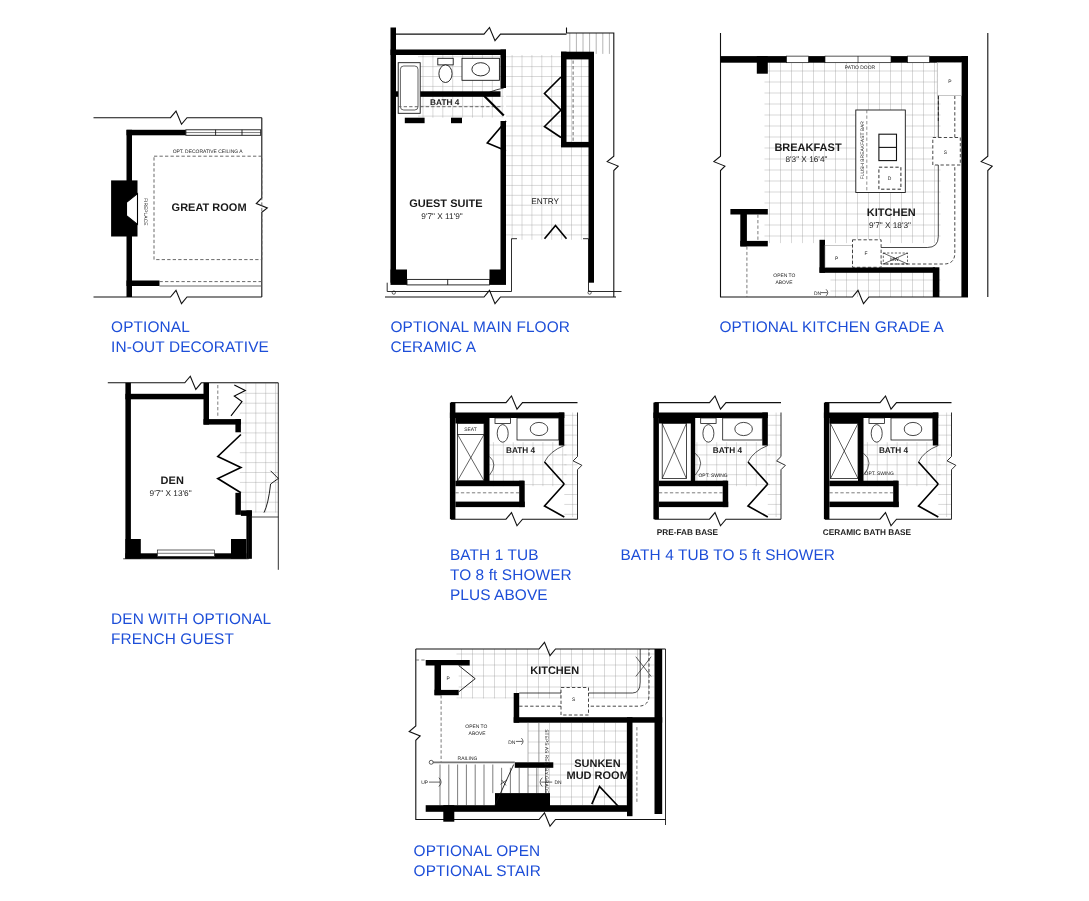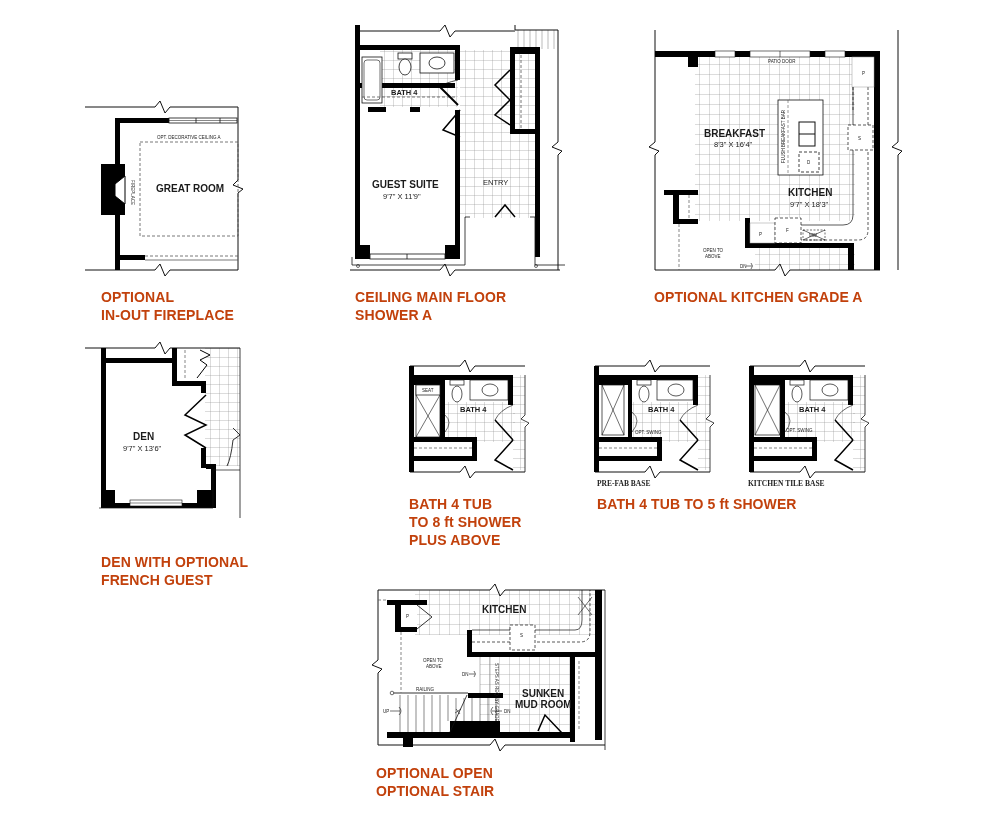--- a/index.html
+++ b/index.html
@@ -1,21 +1,21 @@
 <!DOCTYPE html>
 <html><head>
 <meta charset="utf-8">
 <style>
   html, body { margin: 0; padding: 0; background: #ffffff; }
   body { width: 990px; height: 819px; position: relative; overflow: hidden; font-family: "Liberation Sans", sans-serif; color: #111; }
   .plan { position: absolute; }
   .plan svg { display: block; overflow: visible; }
-  .caption { position: absolute; font-family: "Liberation Sans", sans-serif; font-weight: bold; font-size: 14px; line-height: 18px; color: #c2410c; letter-spacing: 0.1px; }
+  .caption { position: absolute; font-family: "Liberation Sans", sans-serif; font-weight: normal; font-size: 14px; line-height: 18px; color: #1d4ed8; letter-spacing: 0.1px; }
   .caption span { display: block; white-space: nowrap; }
-  .sub-caption { position: absolute; font-family: Liberation Serif, serif; font-weight: bold; font-size: 7.5px; color: #222; white-space: nowrap; }
+  .sub-caption { position: absolute; font-family: Liberation Sans, sans-serif; font-weight: bold; font-size: 7.5px; color: #222; white-space: nowrap; }
   svg text { font-family: "Liberation Sans", sans-serif; font-weight: bold; fill: #1a1a1a; }
   .t-room { font-size: 10px; }
   .t-dim { font-size: 7.5px; font-weight: normal; }
   .t-tiny { font-size: 4.5px; font-weight: normal; }
 </style>
 </head>
 <body>
 
 <div class="plan" style="left:80px;top:100px;">
   <svg width="180" height="180" viewBox="0 0 180 180">
@@ -41,21 +41,21 @@
     <path d="M45,76 L35,84 L35,96 L45,104 Z" fill="#fff" stroke="#000" stroke-width="1"></path>
     <text class="t-tiny" transform="translate(51,80) rotate(90)">FIREPLACE</text>
 
     <rect x="60" y="42" width="98" height="94" fill="none" stroke="#555" stroke-width="0.8" stroke-dasharray="3,2"></rect>
     <text class="t-tiny" x="77" y="39">OPT. DECORATIVE CEILING A</text>
     <text class="t-room" x="76" y="92">GREAT ROOM</text>
   </svg>
 </div>
 <div class="caption" style="left:101px;top:288px;">
   <span>OPTIONAL</span>
-  <span>IN-OUT FIREPLACE</span>
+  <span>IN-OUT DECORATIVE</span>
 </div>
 
 <div class="plan" style="left:340px;top:25px;">
   <svg width="230" height="250" viewBox="0 0 230 250">
     <defs>
       <pattern id="tileA" width="9" height="9" patternUnits="userSpaceOnUse">
         <path d="M9,0 V9 M0,9 H9" stroke="#8a8a8a" stroke-width="0.6" fill="none"></path>
       </pattern>
     </defs>
 
@@ -117,22 +117,22 @@
     <line x1="67" y1="229" x2="67" y2="234" stroke="#111" stroke-width="0.8"></line>
     <path d="M12,232 V240 H125 V192 H130" fill="none" stroke="#111" stroke-width="0.8"></path>
     <path d="M190,192 H195 V240 H225" fill="none" stroke="#111" stroke-width="0.8"></path>
     <circle cx="18" cy="241" r="1.5" fill="none" stroke="#111" stroke-width="0.6"></circle>
     <circle cx="196" cy="241" r="1.5" fill="none" stroke="#111" stroke-width="0.6"></circle>
 
     <path d="M218,24 V117 l-6,5 l10,4 l-4,4 V245" fill="none" stroke="#111" stroke-width="1"></path>
   </svg>
 </div>
 <div class="caption" style="left:355px;top:288px;">
-  <span>CEILING MAIN FLOOR</span>
-  <span>SHOWER A</span>
+  <span>OPTIONAL MAIN FLOOR</span>
+  <span>CERAMIC A</span>
 </div>
 
 <div class="plan" style="left:640px;top:25px;">
   <svg width="260" height="250" viewBox="0 0 260 250">
     <defs>
       <pattern id="tileK" width="10" height="10" patternUnits="userSpaceOnUse">
         <path d="M10,0 V10 M0,10 H10" stroke="#8a8a8a" stroke-width="0.6" fill="none"></path>
       </pattern>
     </defs>
     <rect x="55" y="31" width="160" height="165" fill="url(#tileK)"></rect>
@@ -190,21 +190,21 @@
     <text class="t-tiny" x="63" y="227">OPEN TO</text>
     <text class="t-tiny" x="65" y="233">ABOVE</text>
     <text class="t-tiny" x="100" y="243">DN</text>
     <path d="M106,241 H112 M111,238 Q114,241 111,244" fill="none" stroke="#111" stroke-width="0.6"></path>
   </svg>
 </div>
 <div class="caption" style="left:654px;top:288px;">
   <span>OPTIONAL KITCHEN GRADE A</span>
 </div>
 
-<div class="plan" style="left:85px;top:340px;">
+<div class="plan" style="left:98px;top:340px;">
   <svg width="170" height="180" viewBox="0 0 170 180">
     <defs>
       <pattern id="tileD" width="9" height="9" patternUnits="userSpaceOnUse">
         <path d="M9,0 V9 M0,9 H9" stroke="#8a8a8a" stroke-width="0.6" fill="none"></path>
       </pattern>
     </defs>
     <rect x="120" y="8" width="35" height="118" fill="url(#tileD)"></rect>
     <path d="M0,8 H70 l5,-6 l5,12 l5,-6 H155" fill="none" stroke="#111" stroke-width="1"></path>
     <rect x="16" y="8" width="5" height="160" fill="#000"></rect>
     <rect x="16" y="18" width="75" height="5" fill="#000"></rect>
@@ -264,21 +264,21 @@
     <rect x="75" y="20" width="38" height="20" fill="#fff" stroke="#111" stroke-width="0.7"></rect>
     <ellipse cx="95" cy="30" rx="8" ry="6" fill="#fff" stroke="#111" stroke-width="0.7"></ellipse>
     <text class="t-dim" style="font-weight:bold" x="65" y="52">BATH 4</text>
     <path d="M50,55 Q58,62 50,72" fill="none" stroke="#111" stroke-width="0.6"></path>
     <line x1="19" y1="88" x2="77" y2="88" stroke="#555" stroke-width="0.7" stroke-dasharray="3,2"></line>
     <path d="M100,60 L118,80 M118,110 L100,100 L118,80" fill="none" stroke="#000" stroke-width="1.5"></path>
     <path d="M118,45 Q105,50 100,60" fill="none" stroke="#000" stroke-width="0.6"></path>
   </svg>
 </div>
 <div class="caption" style="left:409px;top:495px;">
-  <span>BATH 4 TUB</span>
+  <span>BATH 1 TUB</span>
   <span>TO 8 ft SHOWER</span>
   <span>PLUS ABOVE</span>
 </div>
 
 <div class="plan" style="left:580px;top:360px;">
   <svg width="140" height="120" viewBox="0 0 140 120">
     <defs>
       <pattern id="tileP" width="9" height="9" patternUnits="userSpaceOnUse">
         <path d="M9,0 V9 M0,9 H9" stroke="#8a8a8a" stroke-width="0.6" fill="none"></path>
       </pattern>
@@ -339,22 +339,22 @@
     <rect x="75" y="20" width="38" height="20" fill="#fff" stroke="#111" stroke-width="0.7"></rect>
     <ellipse cx="95" cy="30" rx="8" ry="6" fill="#fff" stroke="#111" stroke-width="0.7"></ellipse>
     <text class="t-dim" style="font-weight:bold" x="64" y="52">BATH 4</text>
     <path d="M50,52 Q60,60 50,72" fill="none" stroke="#111" stroke-width="0.6"></path>
     <text class="t-tiny" x="51" y="72">OPT. SWING</text>
     <line x1="19" y1="88" x2="77" y2="88" stroke="#555" stroke-width="0.7" stroke-dasharray="3,2"></line>
     <path d="M100,60 L118,80 M118,110 L100,100 L118,80" fill="none" stroke="#000" stroke-width="1.5"></path>
     <path d="M118,45 Q105,50 100,60" fill="none" stroke="#000" stroke-width="0.6"></path>
   </svg>
 </div>
-<div class="sub-caption" style="left:748px;top:479px;">KITCHEN TILE BASE</div>
-<div class="caption" style="left:597px;top:495px;text-align:right;">
+<div class="sub-caption" style="left:748px;top:479px;">CERAMIC BATH BASE</div>
+<div class="caption" style="left:564px;top:495px;text-align:right;">
   <span>BATH 4 TUB TO 5 ft SHOWER</span>
 </div>
 
 <div class="plan" style="left:370px;top:585px;">
   <svg width="240" height="170" viewBox="0 0 240 170">
     <defs>
       <pattern id="tileS" width="10" height="10" patternUnits="userSpaceOnUse">
         <path d="M10,0 V10 M0,10 H10" stroke="#8a8a8a" stroke-width="0.6" fill="none"></path>
       </pattern>
     </defs>

